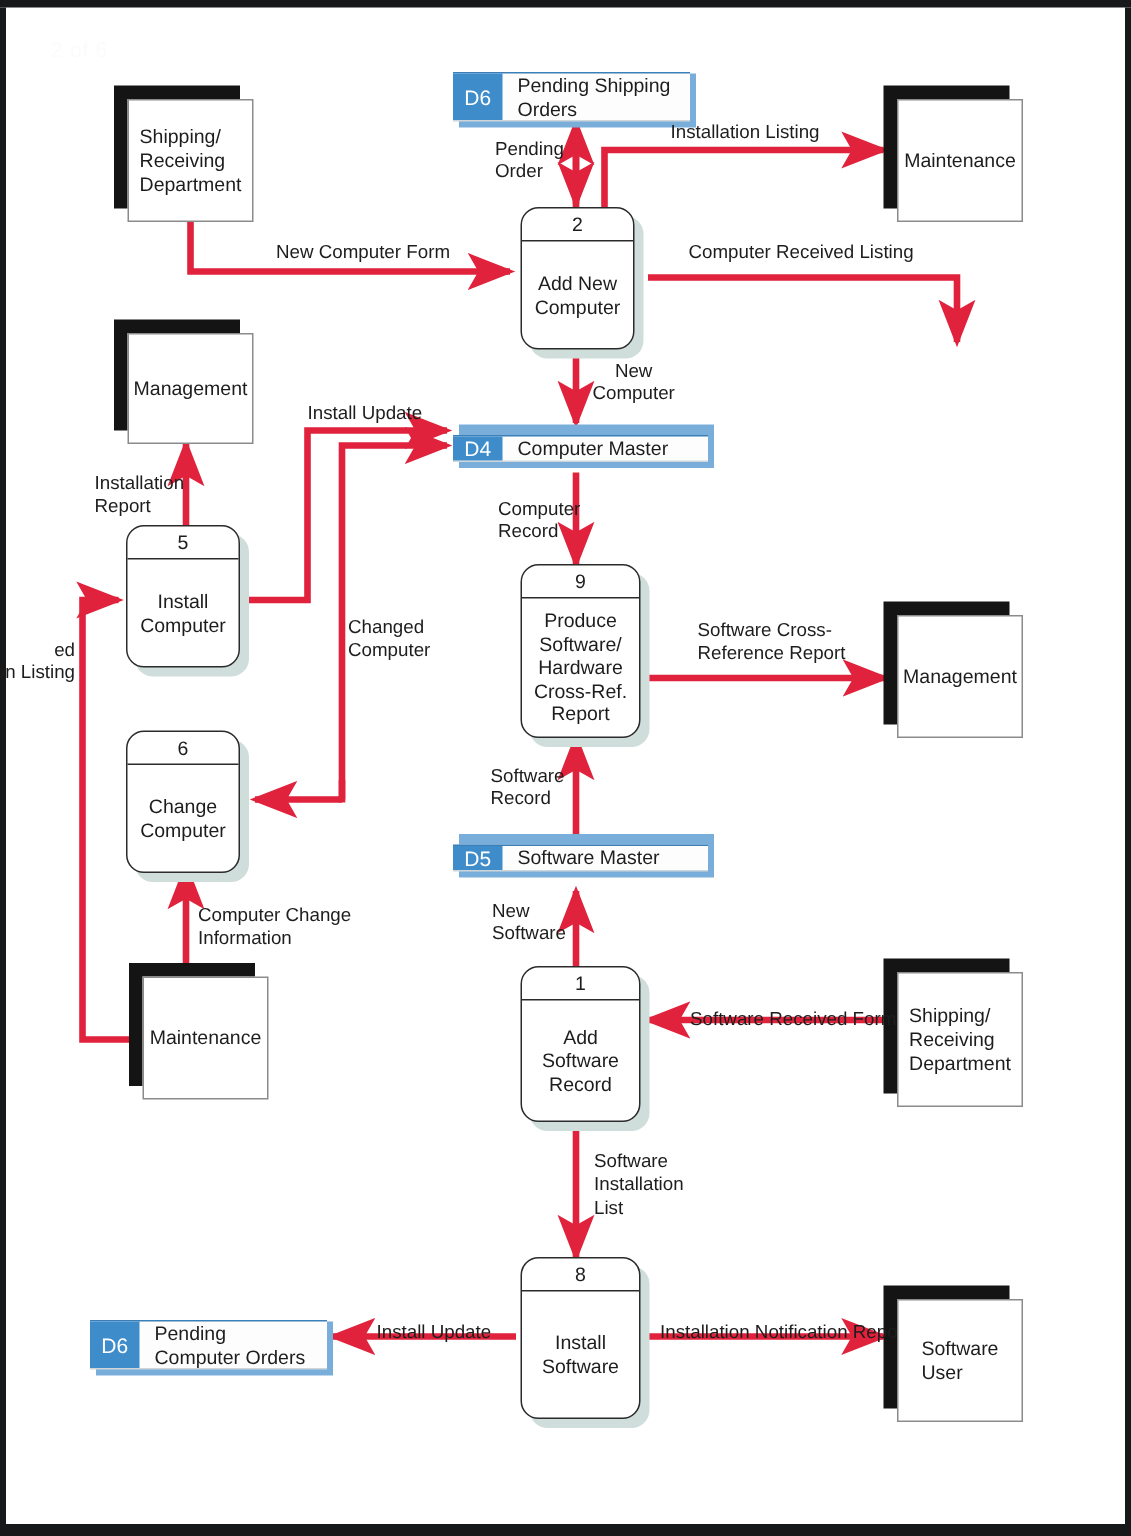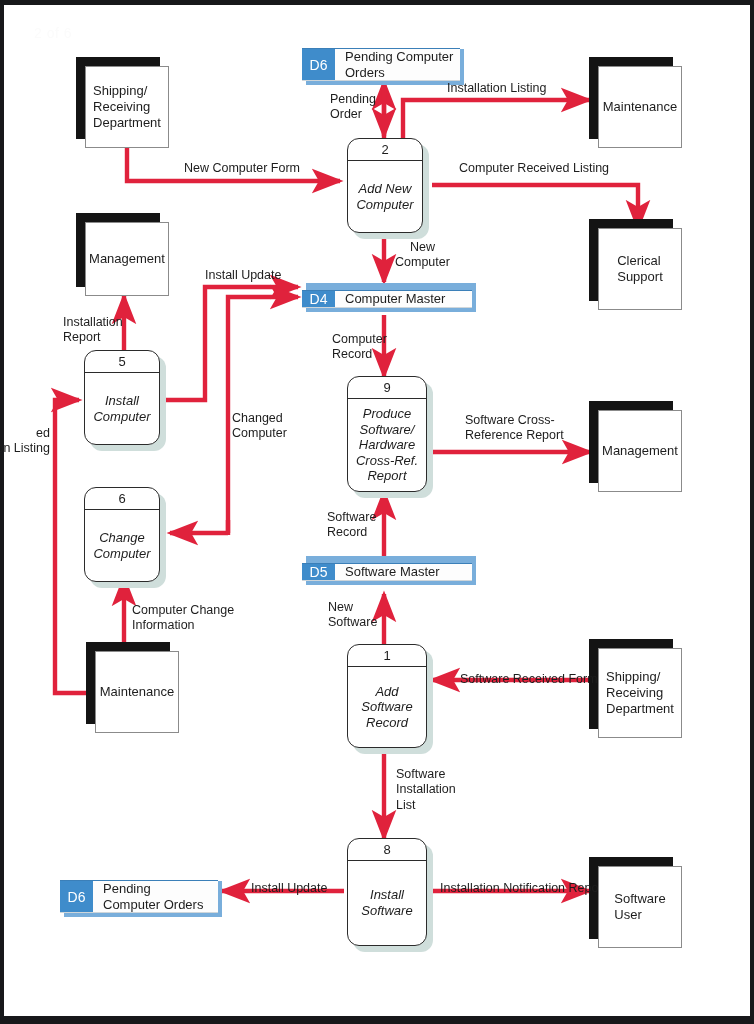--- a/index.html
+++ b/index.html
@@ -62,21 +62,21 @@
   }
   .process .proc-num{
     height:21px;flex:0 0 21px;
     border-bottom:1.3px solid #2b2b2b;
     display:flex;align-items:center;justify-content:center;
     font-size:13px;color:#1d1d1d;
   }
   .process .proc-name{
     flex:1;display:flex;align-items:center;justify-content:center;
     text-align:center;font-size:13px;color:#1d1d1d;line-height:1.2;
-    padding:0 4px;box-sizing:border-box;font-style:italic;
+    padding:0 4px;box-sizing:border-box;
   }
 
   
   .entity{position:absolute;}
   .entity .ent-shadow{
     position:absolute;left:-9px;top:-9px;width:100%;height:100%;
     background:#141414;z-index:0;
   }
   .entity .ent-body{
     position:relative;z-index:1;width:100%;height:100%;
@@ -160,21 +160,21 @@
 
     <g stroke="#e0223c" stroke-width="4.4" fill="none">
       <path d="M228,535 L228,520"></path>
     </g>
   </svg>
 
   <div class="store" style="left:302px;top:44px;width:158px;height:36px;">
     <div class="store-shadow"></div>
     <div class="store-body">
       <div class="store-id">D6</div>
-      <div class="store-label" style="white-space:pre-line;">Pending Computer
+      <div class="store-label" style="white-space:pre-line;">Pending Shipping
 Orders</div>
     </div>
   </div>
 
   <div class="store" style="left:302px;top:278px;width:170px;height:29px;">
     <div class="store-shadow"></div>
     <div class="store-body">
       <div class="store-id">D4</div>
       <div class="store-label" style="white-space:pre-line;">Computer Master</div>
     </div>
@@ -264,25 +264,20 @@
   <div class="entity" style="left:598px;top:66px;width:84px;height:82px;">
     <div class="ent-shadow"></div>
     <div class="ent-body" style="white-space:pre-line;">Maintenance</div>
   </div>
 
   <div class="entity" style="left:85px;top:222px;width:84px;height:74px;">
     <div class="ent-shadow"></div>
     <div class="ent-body" style="white-space:pre-line;">Management</div>
   </div>
 
-  <div class="entity" style="left:598px;top:228px;width:84px;height:82px;">
-    <div class="ent-shadow"></div>
-    <div class="ent-body" style="white-space:pre-line;">Clerical
-Support</div>
-  </div>
 
   <div class="entity" style="left:598px;top:410px;width:84px;height:82px;">
     <div class="ent-shadow"></div>
     <div class="ent-body" style="white-space:pre-line;">Management</div>
   </div>
 
   <div class="entity" style="left:95px;top:651px;width:84px;height:82px;">
     <div class="ent-shadow"></div>
     <div class="ent-body" style="white-space:pre-line;">Maintenance</div>
   </div>

